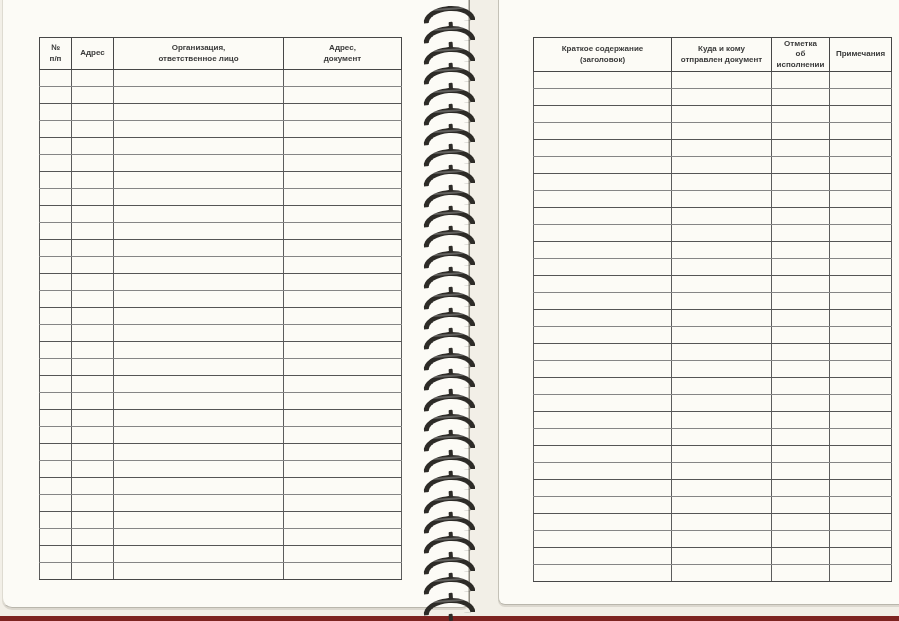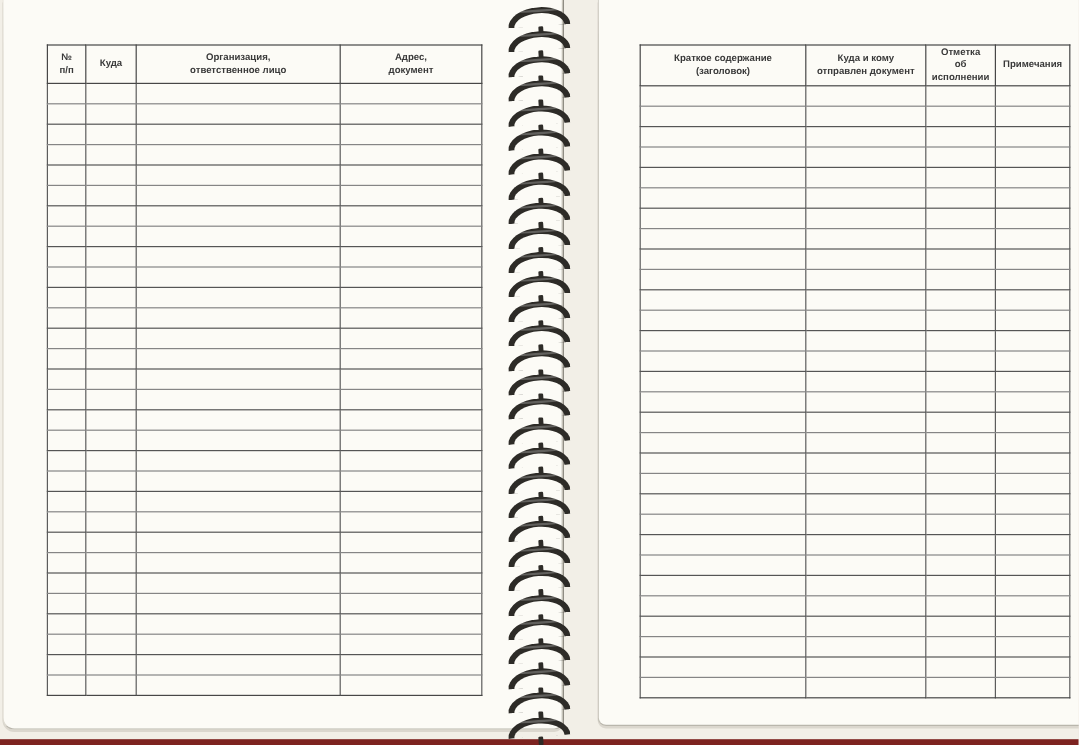--- a/index.html
+++ b/index.html
@@ -83,21 +83,21 @@
       <colgroup>
         <col style="width:32px">
           <col style="width:42px">
           <col style="width:170px">
           <col style="width:118px">
       </colgroup>
       <thead>
           <tr>
             <th>№
 п/п</th>
-            <th>Куда</th>
+            <th>Адрес</th>
             <th>Организация,
 ответственное лицо</th>
             <th>Адрес,
 документ</th>
           </tr>
         </thead>
       <tbody>
           <tr>
             <td></td>
             <td></td>

